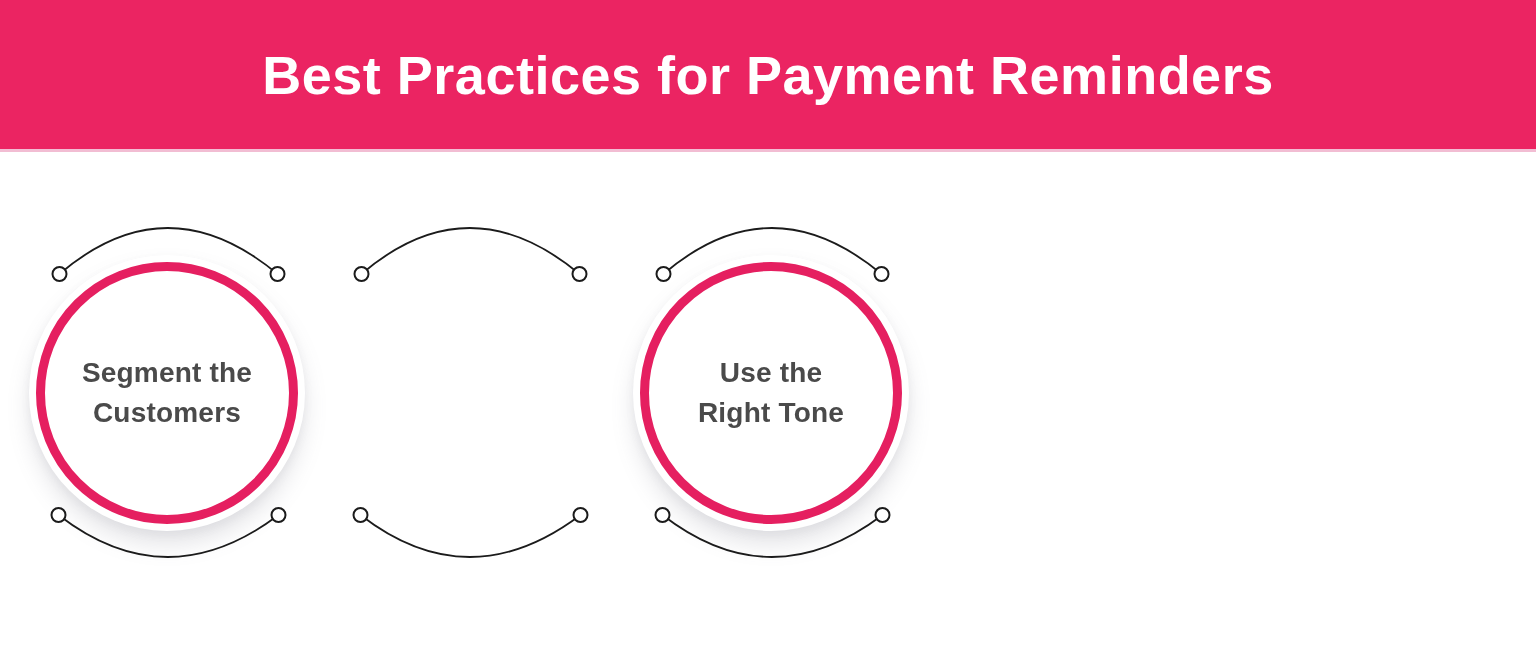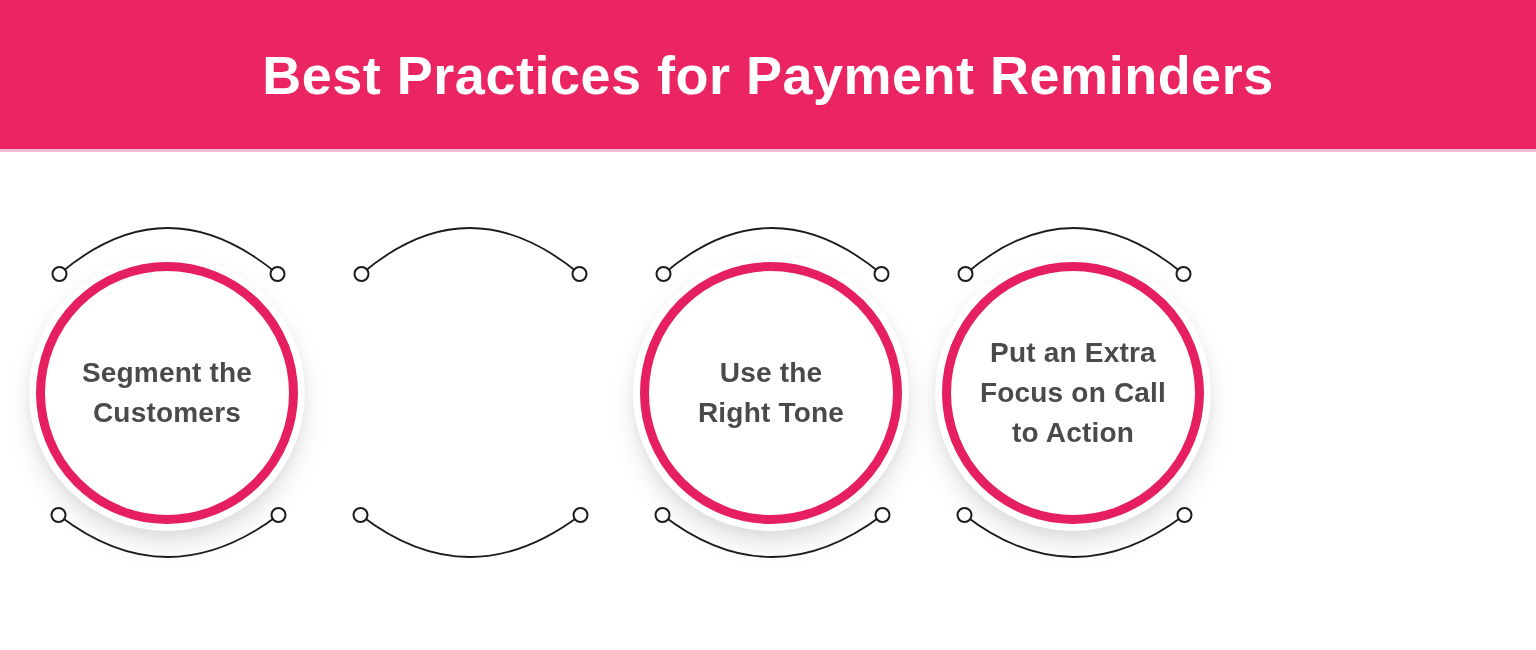--- a/index.html
+++ b/index.html
@@ -143,31 +143,14 @@
     </svg>
     <div class="disc">
       <div class="ring">
         <div class="label">Use the
 Right Tone</div>
       </div>
     </div>
   </article>
 
 
-  <article class="card" style="--accent: #E51F60;">
-    <svg class="arcs" viewBox="0 0 302 400">
-      <path d="M 43.5 77 Q 151 -15 261.5 77"></path>
-      <path d="M 42.5 318 Q 151 402 262.5 318"></path>
-      <circle cx="43.5" cy="77" r="7"></circle>
-      <circle cx="261.5" cy="77" r="7"></circle>
-      <circle cx="42.5" cy="318" r="7"></circle>
-      <circle cx="262.5" cy="318" r="7"></circle>
-    </svg>
-    <div class="disc">
-      <div class="ring">
-        <div class="label">Put an Extra
-Focus on Call
-to Action</div>
-      </div>
-    </div>
-  </article>
 
 </main>
 
 </body></html>

